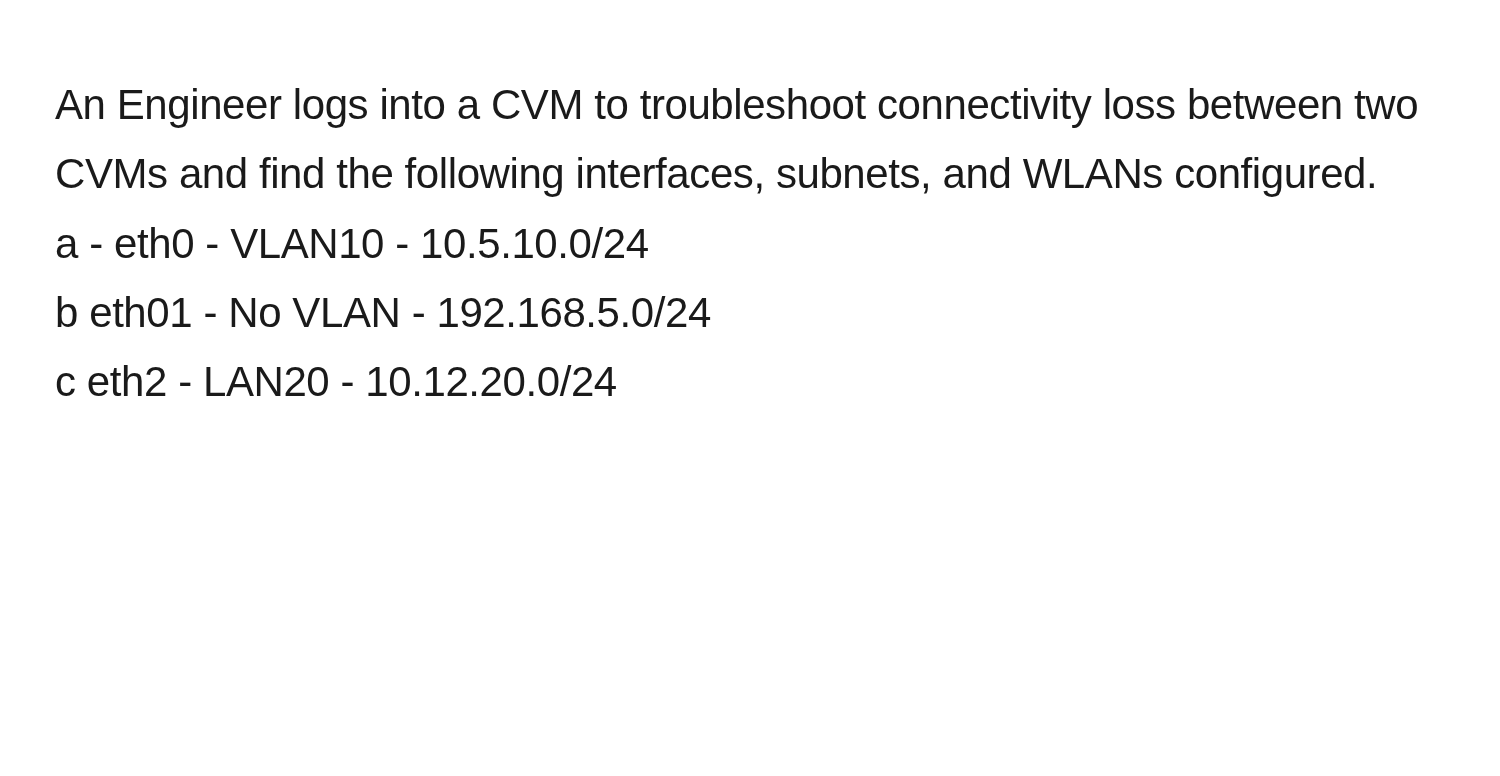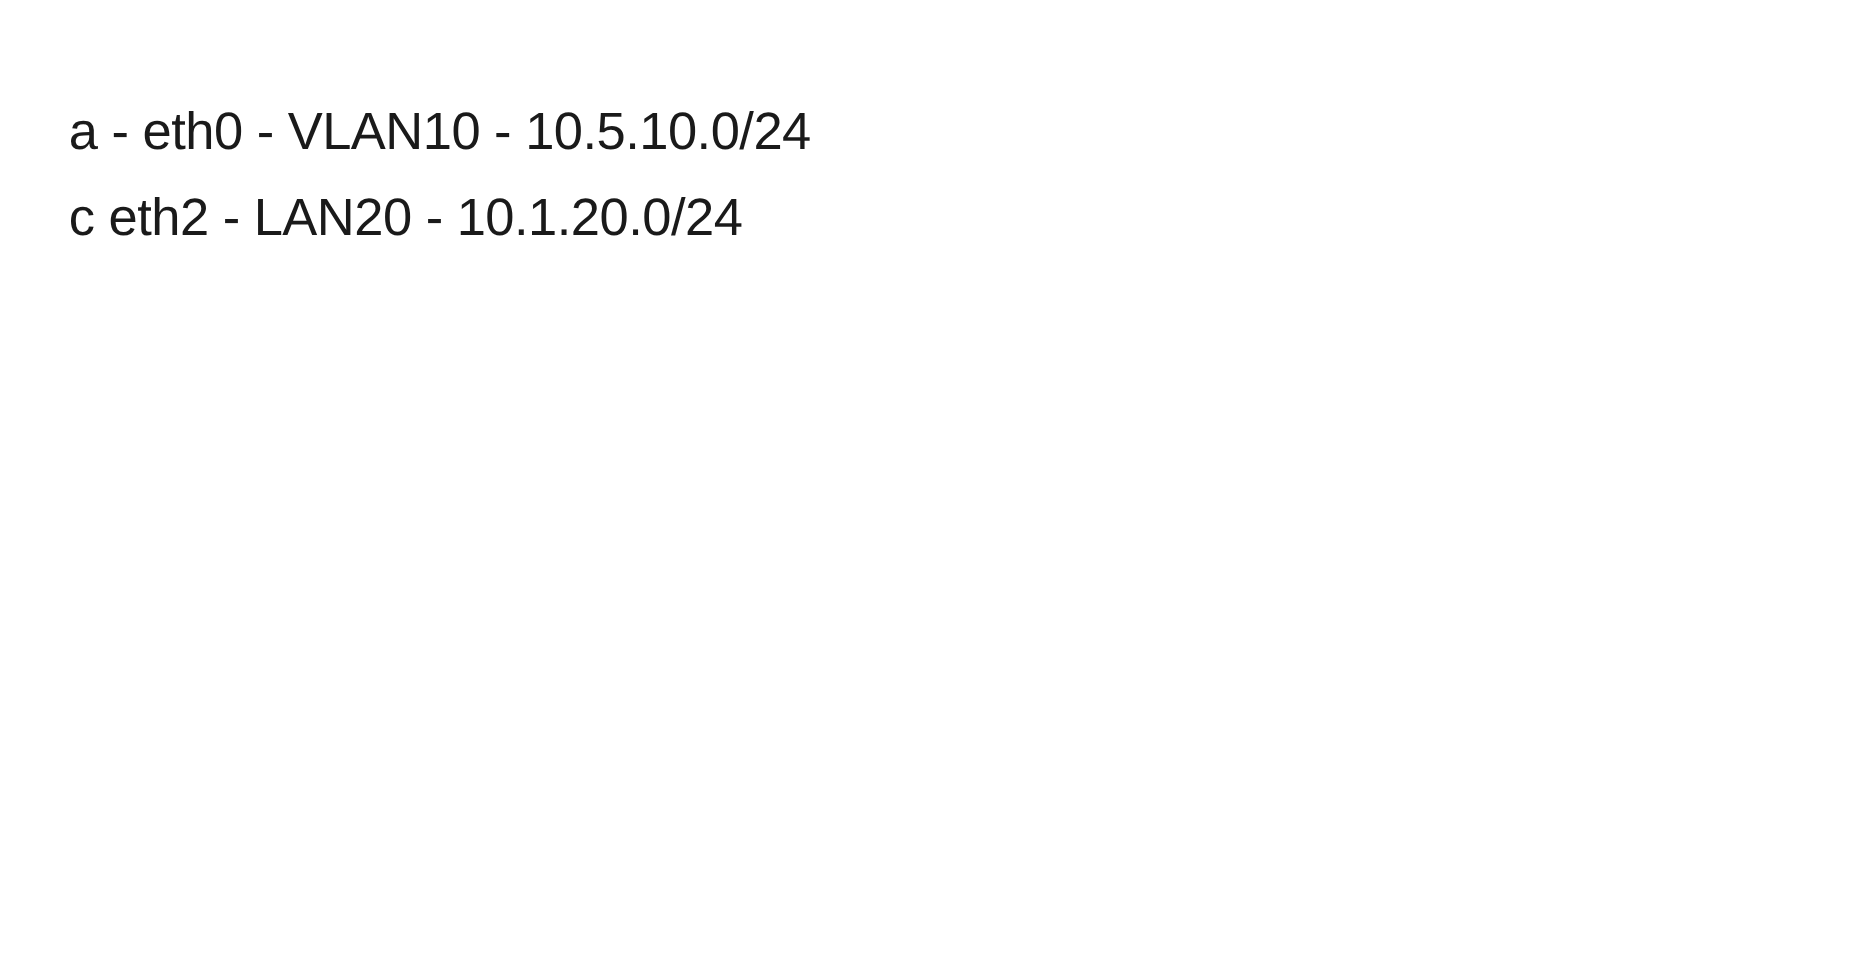--- a/index.html
+++ b/index.html
@@ -24,15 +24,17 @@
       margin-bottom: 0;
     }
     .interface-line {
       display: block;
     }
   </style>
 </head>
 <body>
 
 <div class="content">
+  <div class="paragraph">An Engineer logs into a CVM to troubleshoot connectivity loss between two CVMs and find the following interfaces, subnets, and WLANs configured.</div>
   <div class="interface-line">a - eth0 - VLAN10 - 10.5.10.0/24</div>
-  <div class="interface-line">c eth2 - LAN20 - 10.1.20.0/24</div>
+  <div class="interface-line">b eth01 - No VLAN - 192.168.5.0/24</div>
+  <div class="interface-line">c eth2 - LAN20 - 10.12.20.0/24</div>
 </div>
 
 </body></html>

